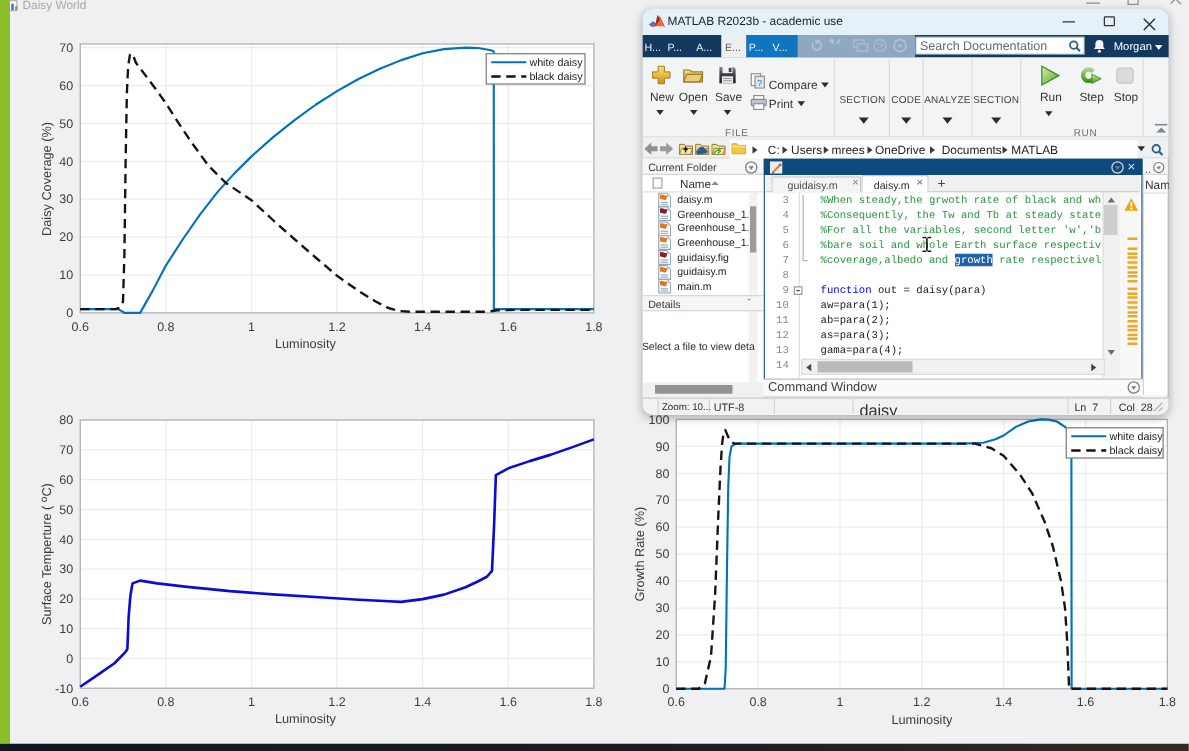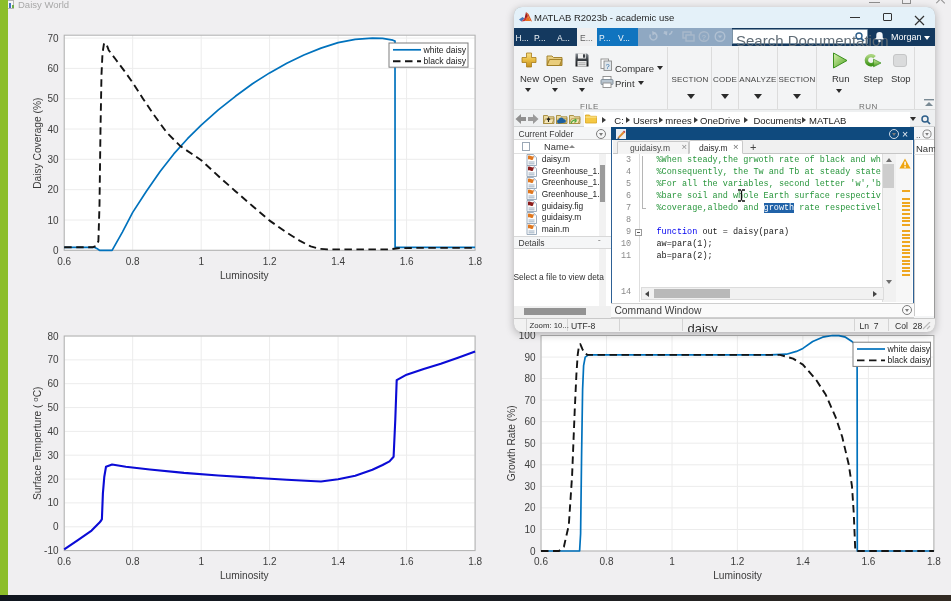--- a/index.html
+++ b/index.html
@@ -187,21 +187,21 @@
 <polygon points="12.2,0 16.5,2 12.5,4.5" fill="#b0c0d2"></polygon>
       <polygon points="27.3,0 23,2 27,4.5" fill="#b0c0d2"></polygon>
 <rect x="43" y="1" width="8" height="6" fill="none" stroke="#a9b9cb" stroke-width="1.4"></rect>
       <rect x="46" y="4" width="8" height="6" fill="#8fa8c2" stroke="#a9b9cb" stroke-width="1.4"></rect>
 <circle cx="64" cy="5.5" r="4.8" fill="none" stroke="#a9b9cb" stroke-width="1.4"></circle>
       <text x="64" y="9" font-size="8" fill="#a9b9cb" text-anchor="middle" font-weight="bold" font-family="Liberation Sans">?</text>
 <circle cx="80" cy="5.5" r="4.8" fill="none" stroke="#b0c0d2" stroke-width="1.4"></circle>
       <polygon points="77.8,4.5 82.2,4.5 80,7.3" fill="#b0c0d2"></polygon>
 </svg>
 <div class="a" style="left:218px;top:21.8px;width:136px;height:15.2px;background:#fff;border:1px solid #7c93a6;border-radius:1px"></div>
-<div class="a" style="left:222px;top:25px;font-size:15px;color:#5f6b75">Search Documentation</div>
+<div class="a" style="left:222px;top:25px;font-size:10px;color:#5f6b75">Search Documentation</div>
 <svg class="a" style="left:341px;top:25px" width="10" height="10" viewBox="0 0 10 10">
       <circle cx="4" cy="4" r="3" fill="none" stroke="#2e5f8a" stroke-width="1.4"></circle>
       <line x1="6.2" y1="6.2" x2="9" y2="9" stroke="#2e5f8a" stroke-width="1.6"></line>
     </svg>
 <svg class="a" style="left:360px;top:24px" width="11" height="12" viewBox="0 0 11 12">
       <path d="M5.5,1 a3.2,3.2 0 0 1 3.2,3.2 v2.3 l1.2,1.7 h-8.8 l1.2,-1.7 v-2.3 a3.2,3.2 0 0 1 3.2,-3.2 z" fill="#f2f6fa"></path>
       <circle cx="5.5" cy="10" r="1.2" fill="#f2f6fa"></circle>
     </svg>
 <div class="a" style="left:377px;top:25px;font-size:9px;color:#fff">Morgan</div>
 <div class="a" style="left:410px;top:29px;width:0;height:0;border-left:3.5px solid transparent;border-right:3.5px solid transparent;border-top:4px solid #fff"></div>
@@ -450,20 +450,22 @@
 <div class="a" style="left:26px;top:0;width:1px;height:148px;background:#dedede"></div>
 <div class="a" style="left:0;top:-0.1px;width:268.9px;height:12px;font-family:'Liberation Mono',monospace;font-size:8.5px;line-height:12px;white-space:pre"><span style="position:absolute;left:0;width:18.5px;text-align:right;color:#8a8a8a">3</span><span style="position:absolute;left:43.9px"><span style="color:#28963c">%When steady,the grwoth rate of black and white daisy</span></span></div>
 <div class="a" style="left:0;top:11.9px;width:268.9px;height:12px;font-family:'Liberation Mono',monospace;font-size:8.5px;line-height:12px;white-space:pre"><span style="position:absolute;left:0;width:18.5px;text-align:right;color:#8a8a8a">4</span><span style="position:absolute;left:43.9px"><span style="color:#28963c">%Consequently, the Tw and Tb at steady state are</span></span></div>
 <div class="a" style="left:0;top:23.9px;width:268.9px;height:12px;font-family:'Liberation Mono',monospace;font-size:8.5px;line-height:12px;white-space:pre"><span style="position:absolute;left:0;width:18.5px;text-align:right;color:#8a8a8a">5</span><span style="position:absolute;left:43.9px"><span style="color:#28963c">%For all the variables, second letter 'w','b' and 's'</span></span></div>
 <div class="a" style="left:0;top:35.9px;width:268.9px;height:12px;font-family:'Liberation Mono',monospace;font-size:8.5px;line-height:12px;white-space:pre"><span style="position:absolute;left:0;width:18.5px;text-align:right;color:#8a8a8a">6</span><span style="position:absolute;left:43.9px"><span style="color:#28963c">%bare soil and whole Earth surface respectively. T,A</span></span></div>
 <div class="a" style="left:0;top:47.9px;width:268.9px;height:12px;font-family:'Liberation Mono',monospace;font-size:8.5px;line-height:12px;white-space:pre"><span style="position:absolute;left:0;width:18.5px;text-align:right;color:#8a8a8a">7</span><span style="position:absolute;left:43.9px"><span style="color:#28963c">%coverage,albedo and </span><span style="background:#2062a8;color:#fff">growth</span><span style="color:#28963c"> rate respectively</span></span></div>
 <div class="a" style="left:0;top:59.9px;width:268.9px;height:12px;font-family:'Liberation Mono',monospace;font-size:8.5px;line-height:12px;white-space:pre"><span style="position:absolute;left:0;width:18.5px;text-align:right;color:#8a8a8a">8</span><span style="position:absolute;left:43.9px"></span></div>
 <div class="a" style="left:0;top:71.9px;width:268.9px;height:12px;font-family:'Liberation Mono',monospace;font-size:8.5px;line-height:12px;white-space:pre"><span style="position:absolute;left:0;width:18.5px;text-align:right;color:#8a8a8a">9</span><span style="position:absolute;left:43.9px"><span style="color:#0000f0">function</span><span style="color:#1a1a1a"> out = daisy(para)</span></span></div>
 <div class="a" style="left:0;top:83.9px;width:268.9px;height:12px;font-family:'Liberation Mono',monospace;font-size:8.5px;line-height:12px;white-space:pre"><span style="position:absolute;left:0;width:18.5px;text-align:right;color:#8a8a8a">10</span><span style="position:absolute;left:43.9px"><span style="color:#1a1a1a">aw=para(1);</span></span></div>
 <div class="a" style="left:0;top:95.9px;width:223px;height:12px;font-family:'Liberation Mono',monospace;font-size:8.5px;line-height:12px;white-space:pre"><span style="position:absolute;left:0;width:18.5px;text-align:right;color:#8a8a8a">11</span><span style="position:absolute;left:43.9px"><span style="color:#1a1a1a">ab=para(2);</span></span></div>
+<div class="a" style="left:0;top:107.9px;width:268.9px;height:12px;font-family:'Liberation Mono',monospace;font-size:8.5px;line-height:12px;white-space:pre"><span style="position:absolute;left:0;width:18.5px;text-align:right;color:#8a8a8a">12</span><span style="position:absolute;left:43.9px"><span style="color:#1a1a1a">as=para(3);</span></span></div>
+<div class="a" style="left:0;top:119.9px;width:268.9px;height:12px;font-family:'Liberation Mono',monospace;font-size:8.5px;line-height:12px;white-space:pre"><span style="position:absolute;left:0;width:18.5px;text-align:right;color:#8a8a8a">13</span><span style="position:absolute;left:43.9px"><span style="color:#1a1a1a">gama=para(4);</span></span></div>
 <div class="a" style="left:0;top:131.9px;width:268.9px;height:12px;font-family:'Liberation Mono',monospace;font-size:8.5px;line-height:12px;white-space:pre"><span style="position:absolute;left:0;width:18.5px;text-align:right;color:#8a8a8a">14</span><span style="position:absolute;left:43.9px"><span style="color:#1a1a1a">s=para(5);</span></span></div>
 <div class="a" style="left:29.5px;top:2px;width:1px;height:52px;background:#b5b5b5"></div>
 <div class="a" style="left:29.5px;top:54px;width:4px;height:1px;background:#b5b5b5"></div>
 <div class="a" style="left:22px;top:74.5px;width:7px;height:7px;border:1px solid #9a9a9a;background:#fff">
         <div class="a" style="left:1px;top:2.2px;width:3.5px;height:1px;background:#555"></div>
       </div>
 <svg class="a" style="left:124px;top:35px" width="9" height="13" viewBox="0 0 9 13">
         <path d="M1,1 h3 M5,1 h3 M4.5,1.5 v10 M1,12 h3 M5,12 h3" stroke="#111" stroke-width="1.3" fill="none"></path>
       </svg>
 </div>

